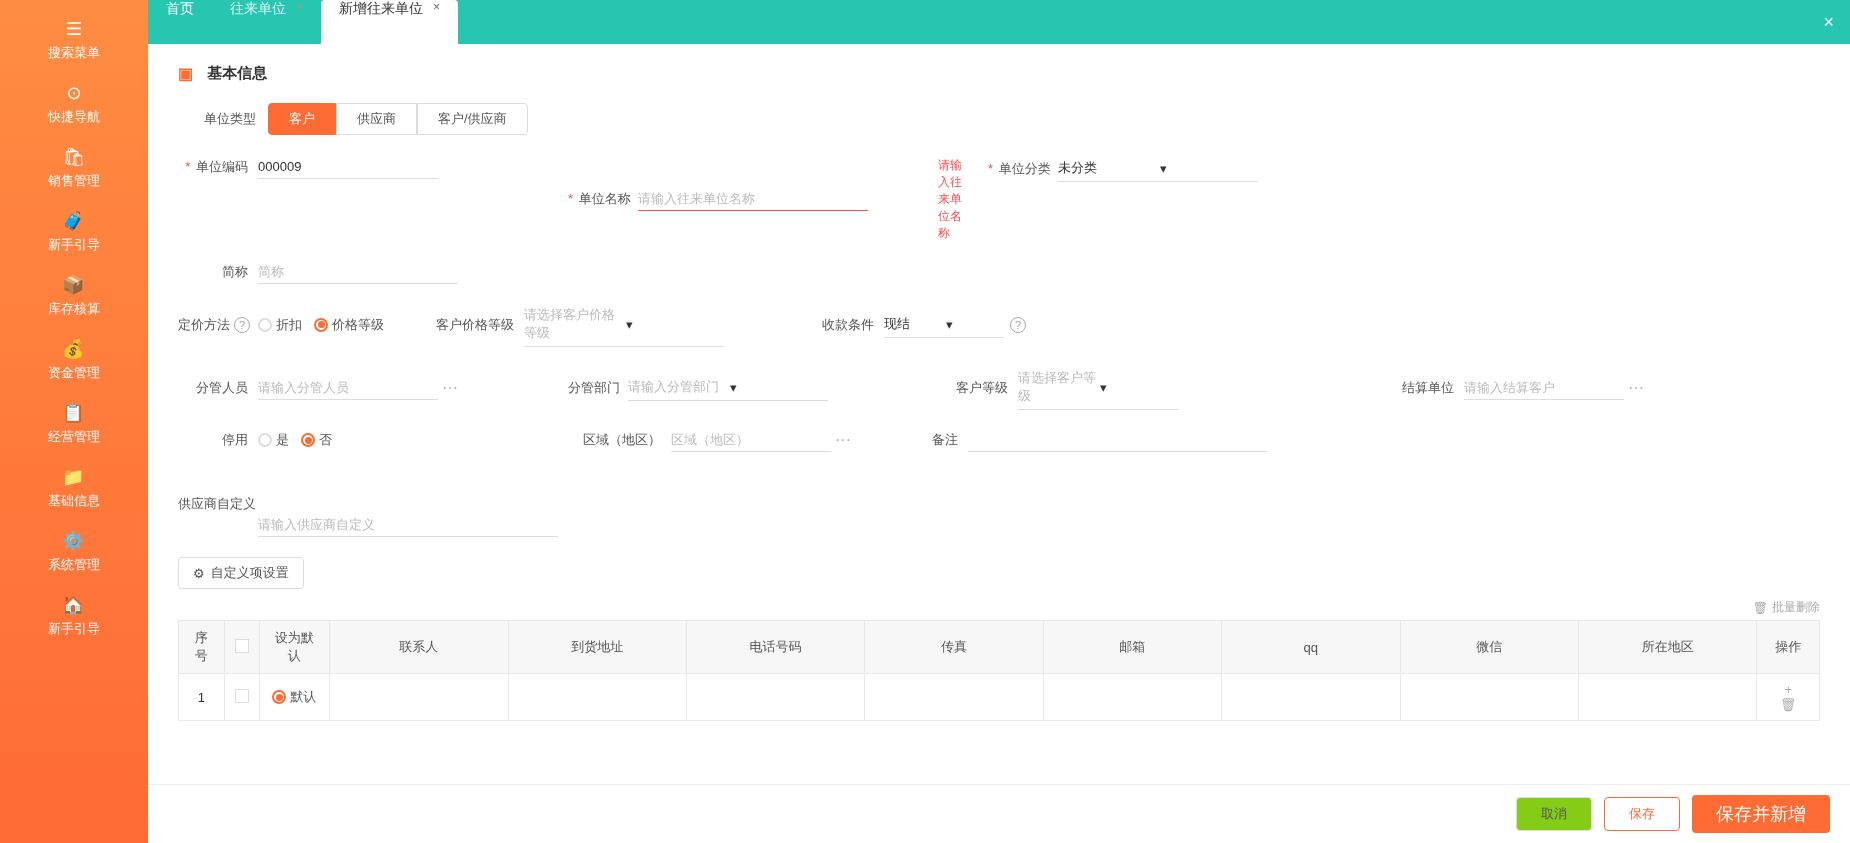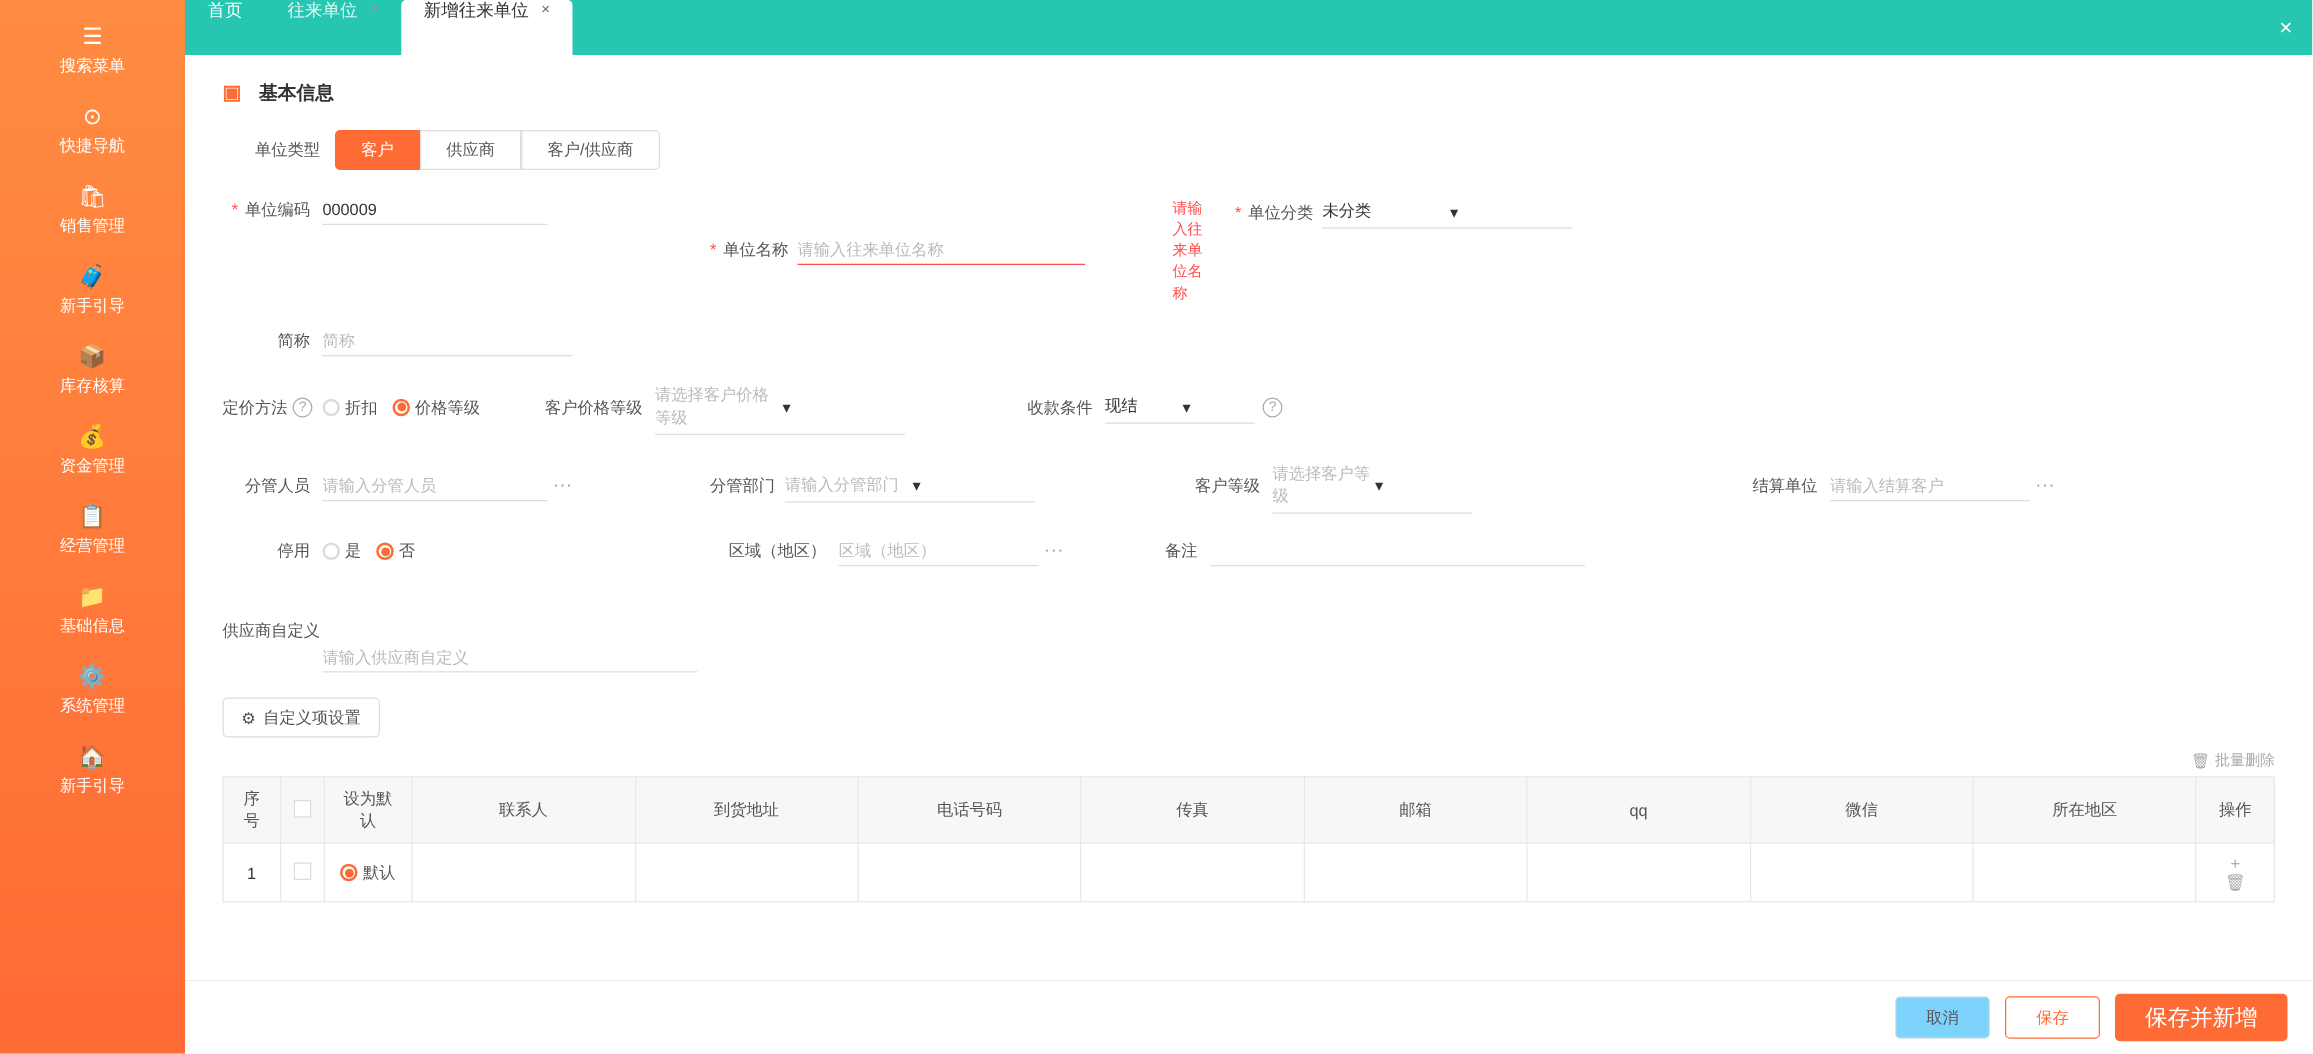--- a/index.html
+++ b/index.html
@@ -269,21 +269,21 @@
       display: flex;
       justify-content: flex-end;
       align-items: center;
       padding: 10px 20px;
       gap: 12px;
       flex-shrink: 0;
     }
     .btn-cancel {
       padding: 7px 24px;
       border: 1px solid #ddd;
-      background: #7dd3fc;
+      background: #84cc16;
       border-radius: 4px;
       font-size: 13px;
       color: #555;
       cursor: pointer;
       font-family: Liberation Serif, serif;
     }
     .btn-save {
       padding: 7px 24px;
       border: 1px solid #ff6b35;
       background: white;

